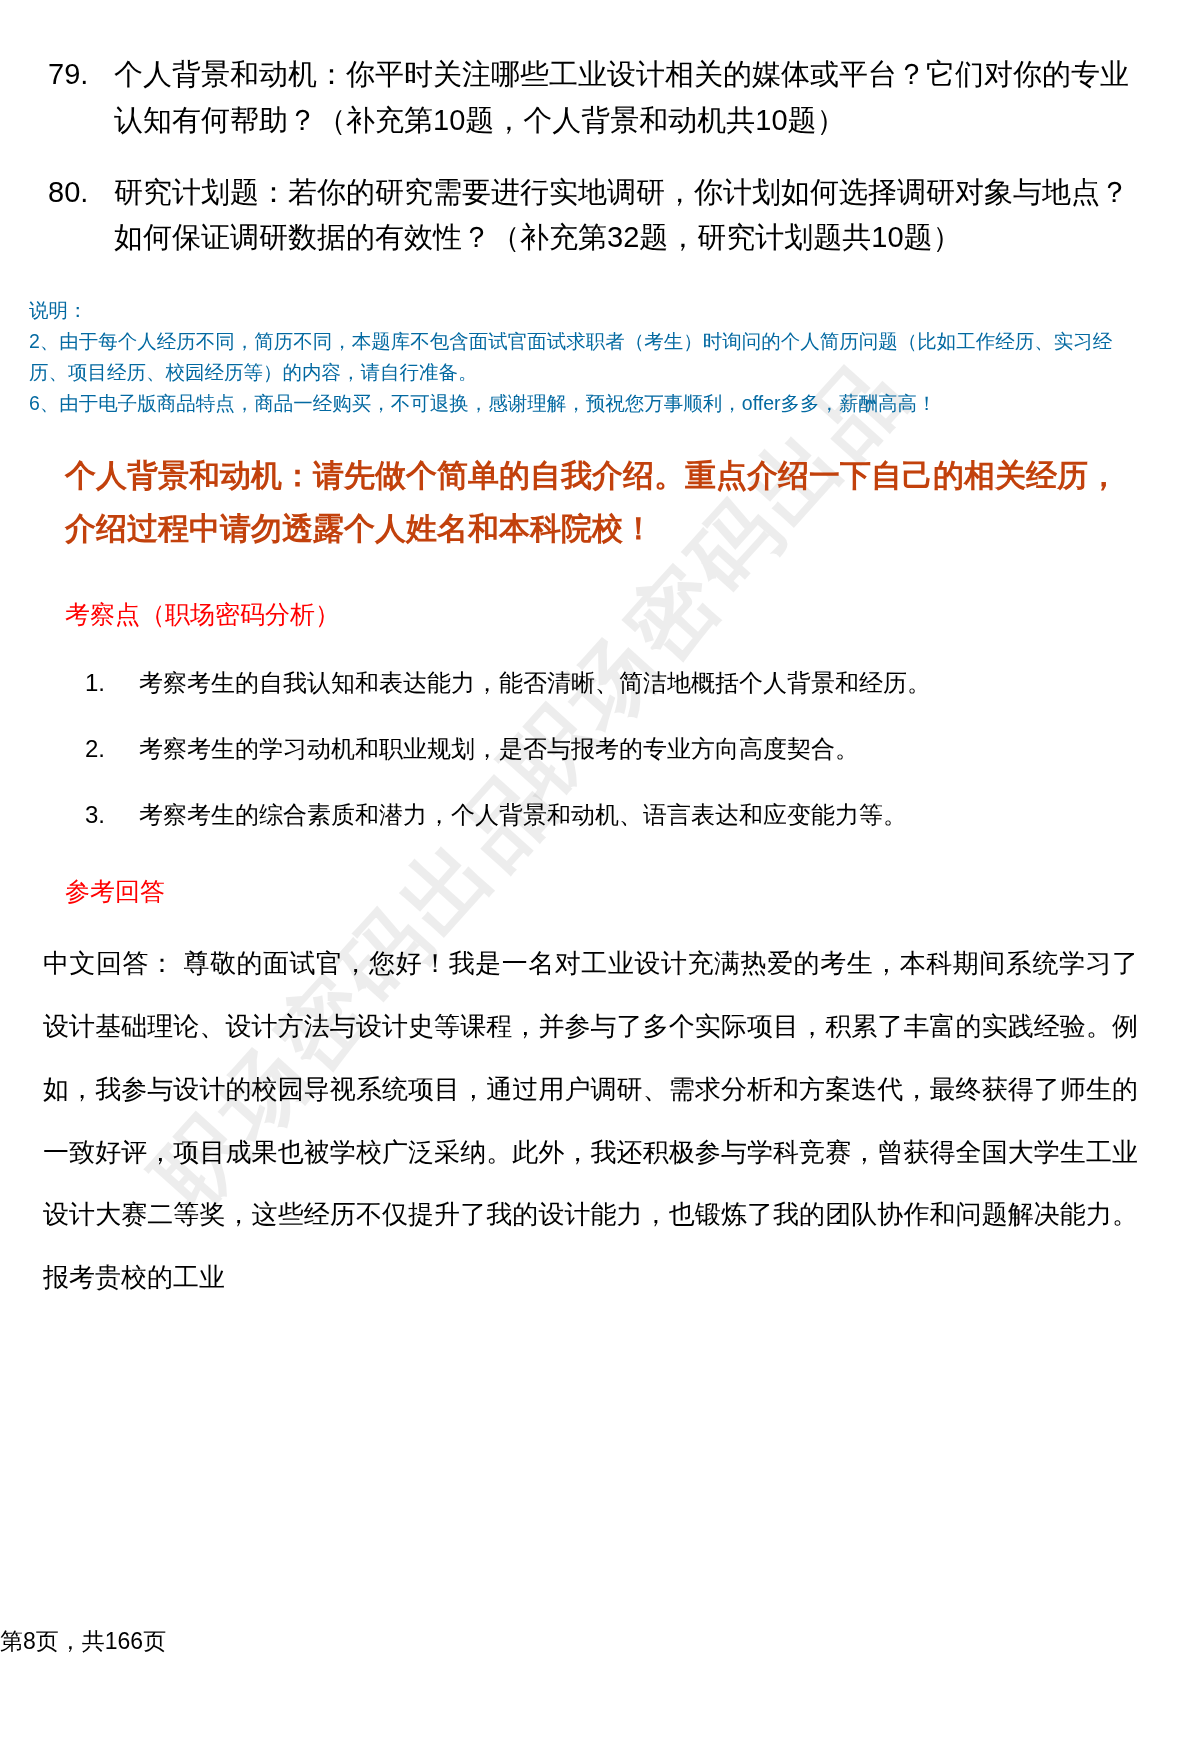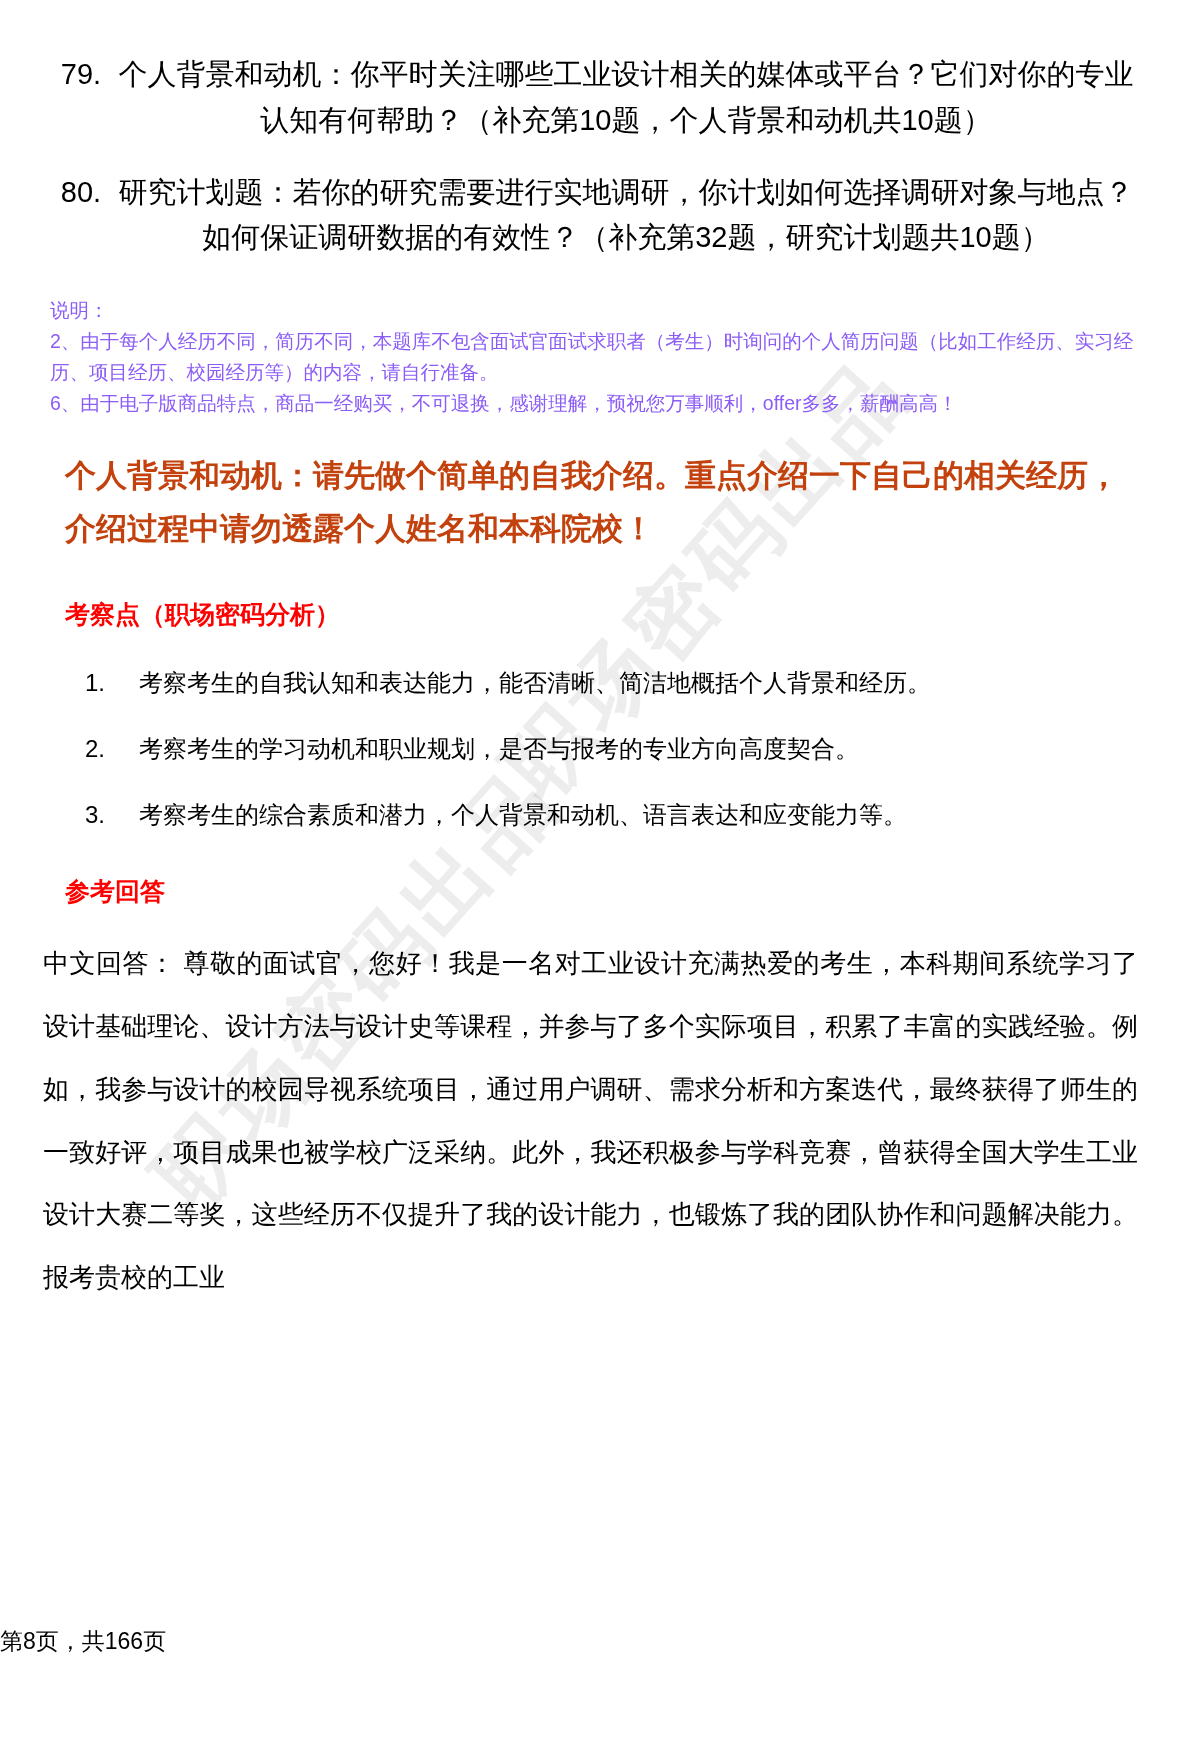--- a/index.html
+++ b/index.html
@@ -37,52 +37,51 @@
   .watermark.w1 { left: 430px; top: 520px; }
   .watermark.w2 { left: 80px;  top: 930px; }
 
   
   .question {
     display: flex;
     margin: 0 62px 26px 48px;
     font-size: 29px;
     line-height: 1.58;
     color: #000000;
-    text-align: center;
   }
   .question .q-num {
     flex: 0 0 66px;
   }
   .question .q-text {
     flex: 1 1 auto;
   }
 
   
   .notes {
-    margin: 34px 62px 0 50px;
+    margin: 34px 62px 0 29px;
     font-size: 19.5px;
     line-height: 1.58;
-    color: #8b5cf6;
+    color: #0369a1;
   }
   .notes .note-item { margin: 0; }
 
   
   .highlight-question {
     margin: 32px 62px 0 65px;
     font-size: 31px;
     font-weight: bold;
     line-height: 1.7;
     color: #c2410c;
   }
 
   
   .section-heading {
     margin: 42px 62px 0 65px;
     font-size: 25px;
-    font-weight: bold;
+    font-weight: normal;
     color: #ff0000;
   }
   .analysis-list {
     margin: 34px 62px 0 85px;
     font-size: 24px;
     line-height: 1.5;
   }
   .analysis-item {
     display: flex;
     margin-bottom: 30px;

